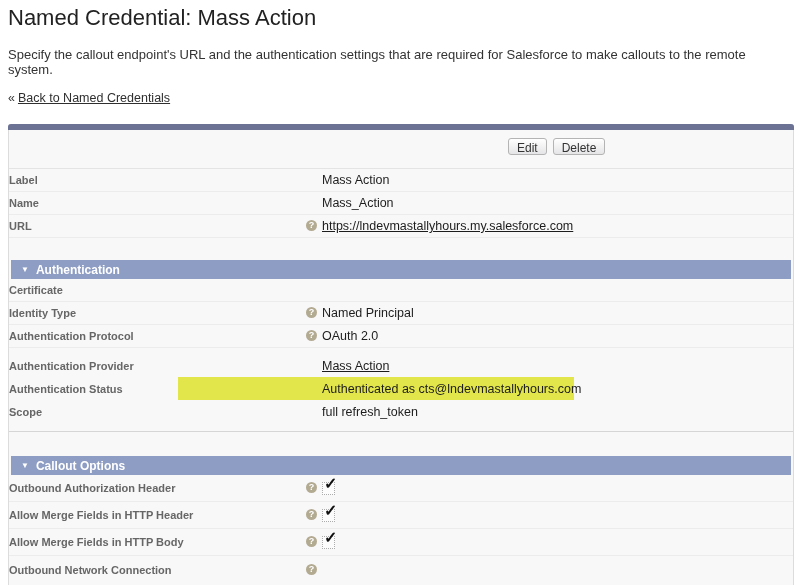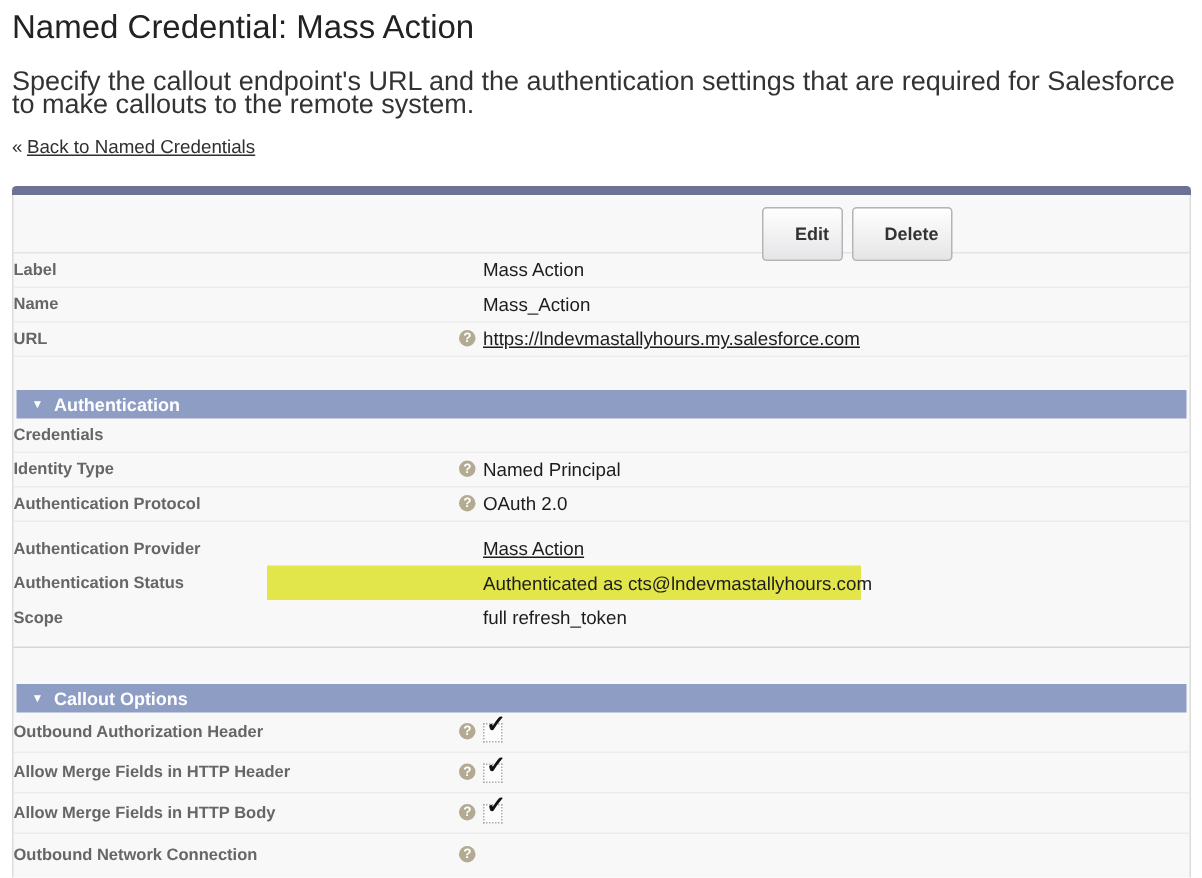--- a/index.html
+++ b/index.html
@@ -4,42 +4,42 @@
 <style>
   * { box-sizing: border-box; }
   html,body { margin:0; padding:0; background:#fff; }
   body {
     width:801px; height:585px; overflow:hidden;
     font-family:"Liberation Sans", sans-serif; color:#333;
   }
   .page { padding:6px 7px 0 8px; }
 
   h1.page-title { margin:0; font-size:22px; line-height:24px; font-weight:400; color:#222; }
-  .subtitle { margin:17px 0 0 0; font-size:18px; line-height:15px; color:#333; }
+  .subtitle { margin:17px 0 0 0; font-size:13px; line-height:15px; color:#333; }
   .backlink-row { margin-top:14px; font-size:12.5px; color:#333; }
   .back-prefix { margin-right:3px; }
   .back-link { color:#2f2f2f; text-decoration:underline; cursor:pointer; }
 
   
   .panel {
     margin-top:19px;
     background:#f8f8f8;
     border:1px solid #dcdcdc; border-top:none;
     border-radius:3px 3px 4px 4px;
     padding-bottom:7px;
   }
   .panel-topbar { height:6px; background:#6b7294; border-radius:3px 3px 0 0; margin:0 -1px; }
 
   .button-row {
     height:39px; border-bottom:1px solid #e4e4e4;
     display:flex; gap:6px; padding:8px 0 0 499px;
   }
   .btn {
-    height:36px; padding:2px 8px 3px 21px;
-    font-family:inherit; font-size:12px; font-weight:bold; color:#333;
+    height:17px; padding:2px 8px 3px 8px;
+    font-family:inherit; font-size:12px; font-weight:normal; color:#333;
     background:linear-gradient(#ffffff,#e5e5e7);
     border:1px solid #b4b4b4; border-radius:3px; cursor:pointer;
   }
 
   .row { display:flex; align-items:center; height:23px; border-bottom:1px solid #ececec; position:relative; }
   .row.noline { border-bottom:none; }
   .row.tall { height:27px; }
   .flabel {
     width:293px; display:flex; align-items:center;
     font-size:11px; font-weight:bold; color:#666; position:relative; z-index:1;
@@ -123,21 +123,21 @@
       </div>
     </div>
 
     <div class="section-bar bar-auth">
       <span class="twisty">▼</span>
       <span>Authentication</span>
     </div>
 
     <div class="row">
       <div class="flabel">
-        <span>Credentials</span>
+        <span>Certificate</span>
       </div>
       <div class="fvalue"></div>
     </div>
 
     <div class="row">
       <div class="flabel">
         <span>Identity Type</span>
         <span class="help">?</span>
       </div>
       <div class="fvalue">Named Principal</div>

